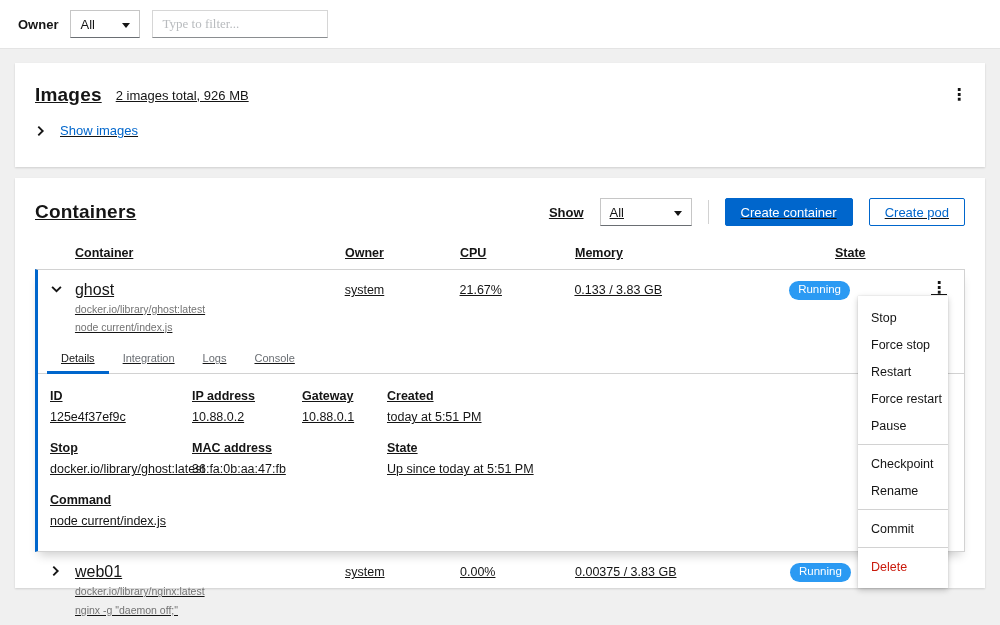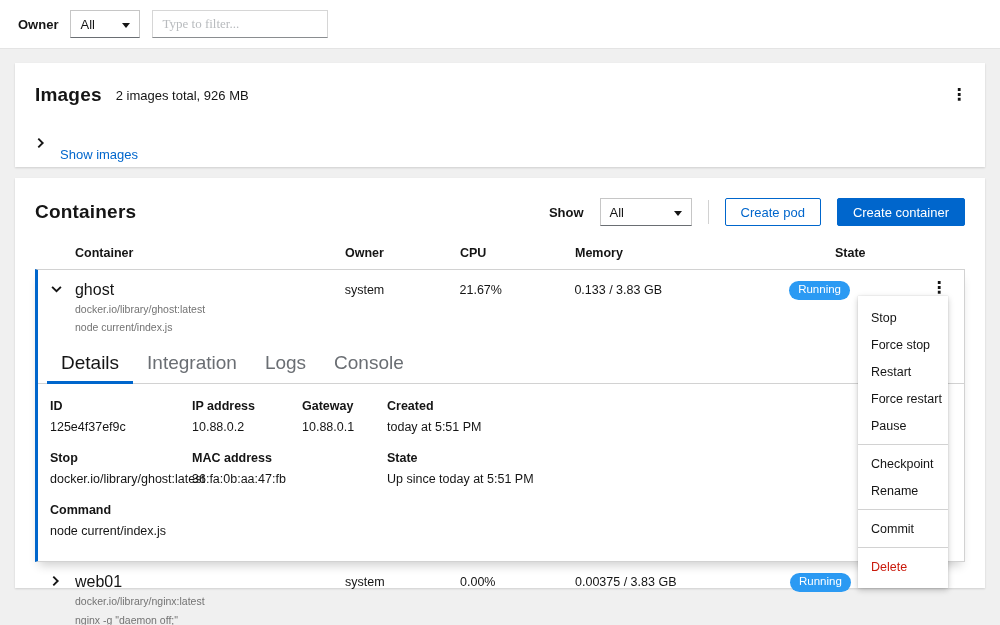--- a/index.html
+++ b/index.html
@@ -30,36 +30,37 @@
   .filter-input {
     width: 176px; height: 28px; border: 1px solid #d6d6d6; border-bottom-color: #8a8d90;
     font-size: 13px; padding: 0 9px; font-family: Liberation Serif, serif; color:#151515;
   }
   .filter-input::placeholder { color: #b8bbbe; }
 
   
   .card {
     background: #fff; margin: 0 15px;
     box-shadow: 0 1px 2px rgba(3,3,3,0.14);
+    text-decoration: underline;
   }
   .images-card { margin-top: 14px; height: 104px; padding: 21px 20px 0; }
   .card-title { font-size: 19px; font-weight: 600; letter-spacing: .2px; }
   .card-subtitle { font-size: 13px; color: #151515; margin-left: 14px; }
   .images-head { display: flex; align-items: center; position: relative; }
   .kebab-btn {
     background: none; border: none; cursor: pointer; color: #151515;
     font-size: 16px; font-weight: 700; line-height: 1; padding: 2px 6px;
     font-family: "DejaVu Sans", sans-serif;
   }
   .images-kebab { position: absolute; right: -8px; top: 1px; }
   .images-toggle { display: flex; align-items: center; gap: 14px; margin-top: 17px; cursor: pointer; }
   .chev { display: inline-flex; }
   .chev svg { display: block; }
   .chev-right svg { transform: rotate(-90deg); }
-  .link { color: #0066cc; font-size: 13px; text-decoration: none; cursor: pointer; margin-top: 24px; }
+  .link { color: #0066cc; font-size: 13px; text-decoration: none; cursor: pointer; }
 
   .containers-card { margin-top: 11px; height: 410px; padding: 20px 20px 0; }
   .containers-head { display: flex; justify-content: space-between; align-items: center; height: 28px; }
   .head-actions { display: flex; align-items: center; gap: 16px; }
   .show-label { font-size: 13px; font-weight: 700; }
   .show-select { width: 92px; }
   .v-divider { width: 1px; height: 24px; background: #d2d2d2; }
   .btn {
     font-size: 13px; padding: 5px 15px; height: 28px; border-radius: 2px;
     cursor: pointer; font-family: "Liberation Sans", sans-serif;
@@ -91,21 +92,21 @@
   .csub { font-size: 10.5px; color: #737373; line-height: 1.45; margin-top: 3px; }
   .cell-val { padding-top: 2px; }
   .badge {
     display: inline-block; background: #2b9af3; color: #fff; font-size: 11.5px;
     padding: 2px 9px 3px; border-radius: 30px; line-height: 1.2;
   }
   .row-kebab { margin-top: -3px; }
 
   .tabs { display: flex; border-bottom: 1px solid #d2d2d2; padding-left: 9px; }
   .tab {
-    font-size: 19px; color: #6a6e73; padding: 8px 14px 7px; cursor: pointer;
+    font-size: 11px; color: #6a6e73; padding: 8px 14px 7px; cursor: pointer;
     border-bottom: 3px solid transparent; margin-bottom: -1px;
   }
   .tab.active { color: #151515; border-bottom-color: #0066cc; }
 
   .details {
     display: grid; grid-template-columns: 142px 110px 85px auto;
     padding: 15px 12px 6px; font-size: 12.5px;
   }
   .dcell { padding-bottom: 17px; }
   .dlabel { font-weight: 700; margin-bottom: 7px; }
@@ -159,22 +160,22 @@
   <div class="card containers-card">
     <div class="containers-head">
       <span class="card-title">Containers</span>
       <div class="head-actions">
         <span class="show-label">Show</span>
         <div class="pf-select show-select">
           <span>All</span>
           <span class="caret"></span>
         </div>
         <div class="v-divider"></div>
+        <button class="btn btn-primary">Create container</button>
         <button class="btn btn-secondary">Create pod</button>
-        <button class="btn btn-primary">Create container</button>
       </div>
     </div>
 
     <div class="ct-table">
 
       <div class="tr thead">
         <div class="td-expand"></div>
         <div class="td-container">Container</div>
         <div class="td-owner">Owner</div>
         <div class="td-cpu">CPU</div>

